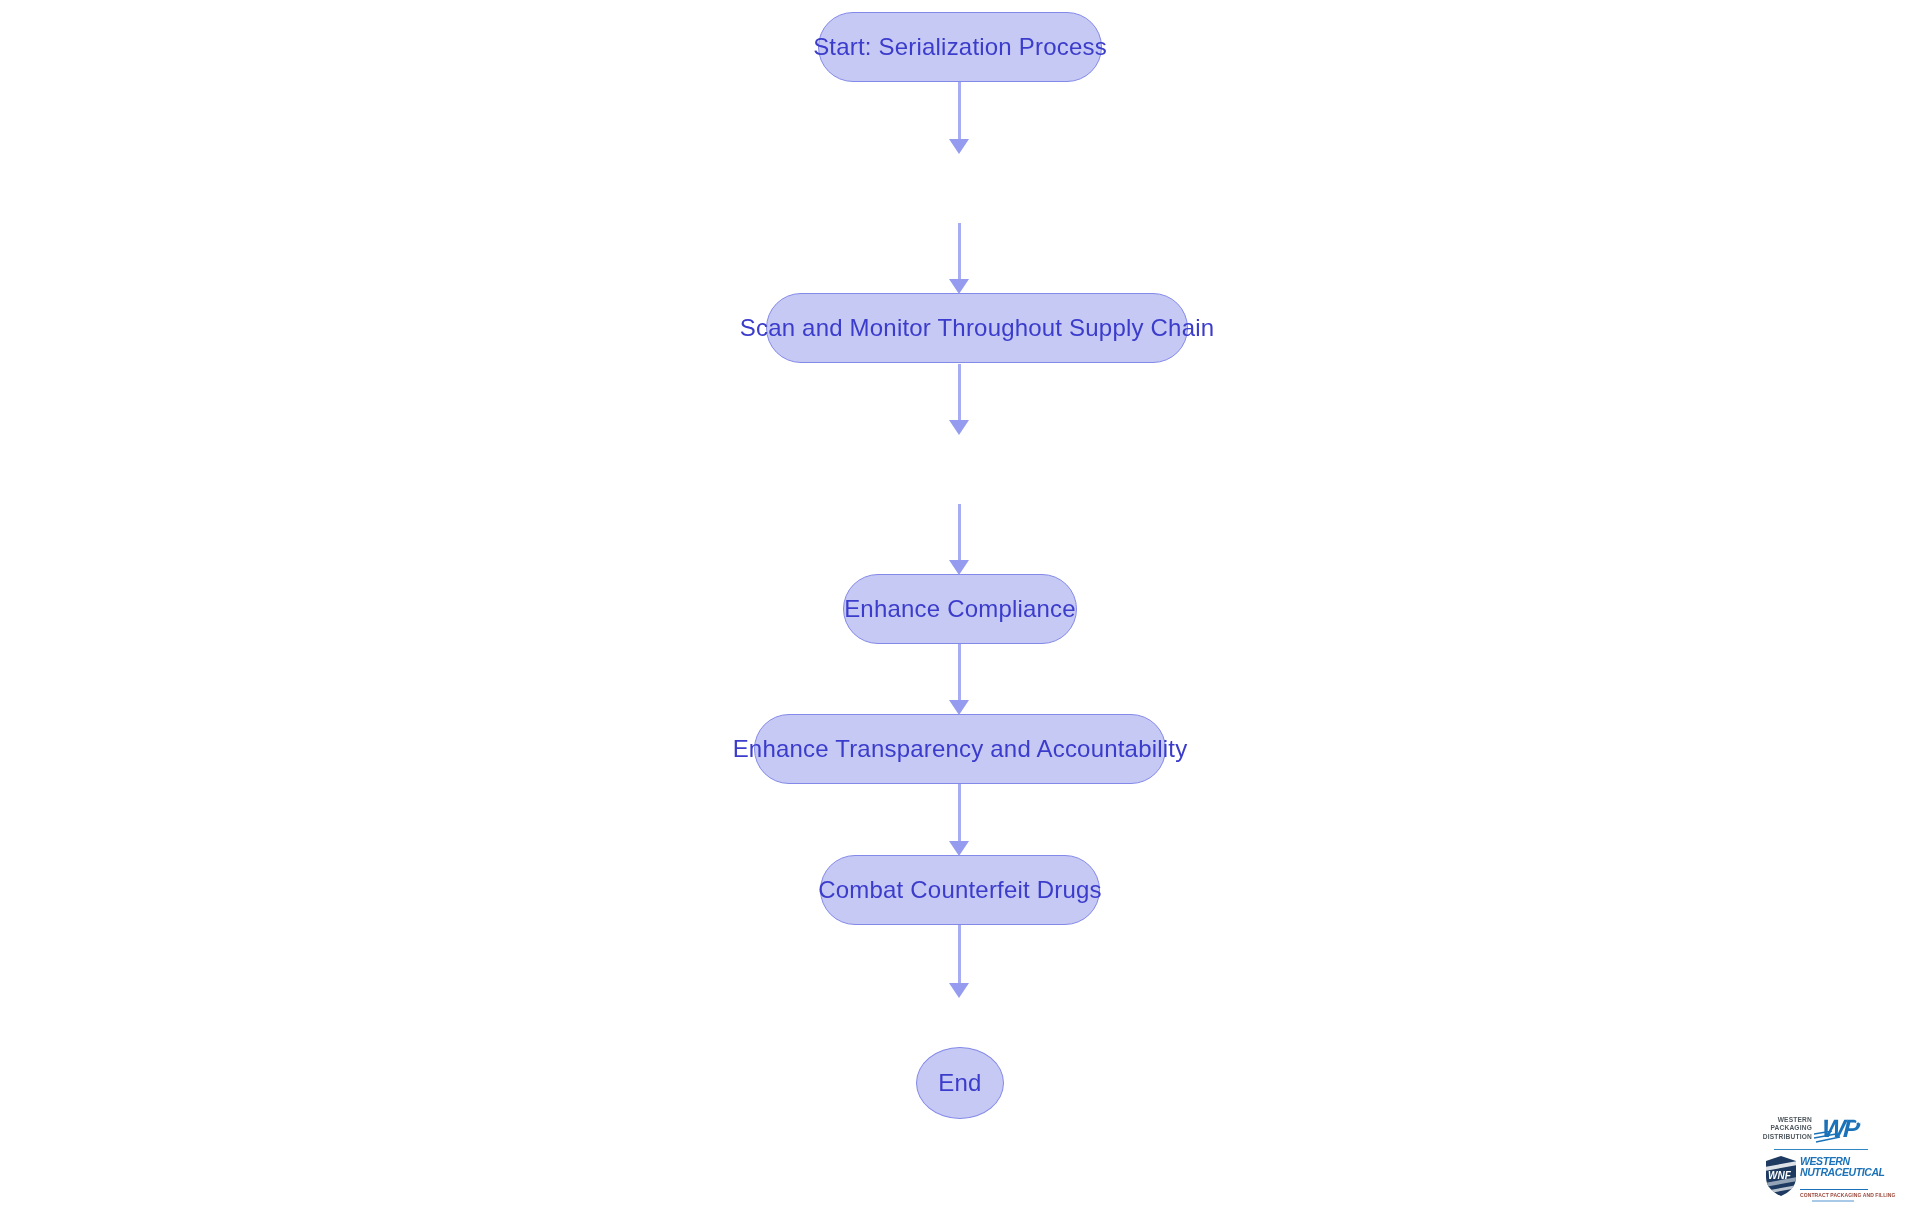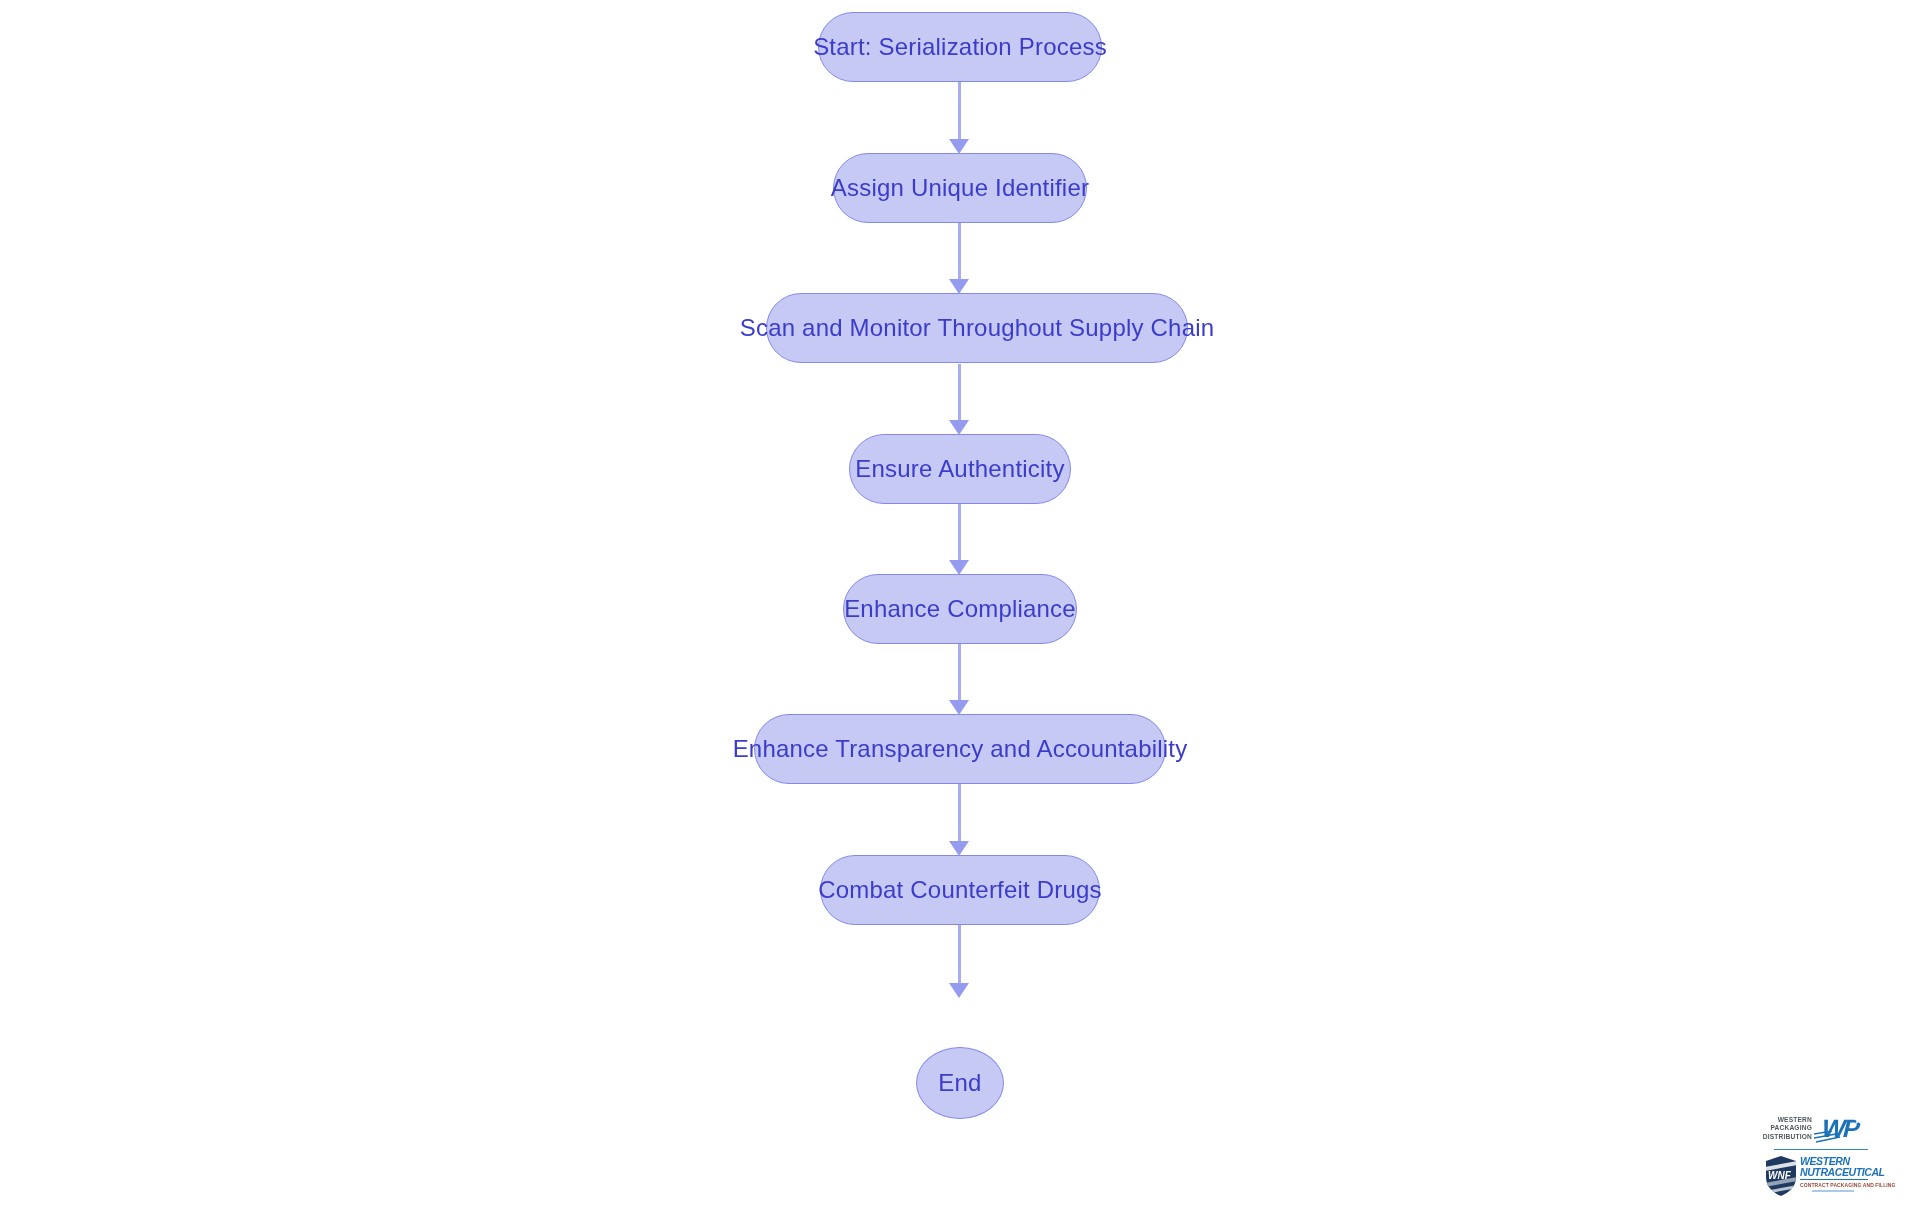--- a/index.html
+++ b/index.html
@@ -120,21 +120,21 @@
   .wn-text { width: 68px; }
   .wn-name {
     font-size: 10.5px;
     font-weight: bold;
     font-style: italic;
     color: #1b72b8;
     line-height: 1.05;
     letter-spacing: -0.4px;
     white-space: nowrap;
   }
-  .wn-underline { border-bottom: 1.5px solid #1b72b8; padding-bottom: 1px; }
+  .wn-underline { border-bottom: 1.5px solid #1b72b8; padding-bottom: 11px; }
   .wn-tagline {
     font-size: 5px;
     font-weight: bold;
     color: #9c4a3c;
     margin-top: 2px;
     letter-spacing: 0.1px;
     white-space: nowrap;
   }
   .wn-microline {
     width: 42px;
@@ -142,23 +142,21 @@
     background: #a9c9e8;
     margin: 2px 0 0 12px;
   }
 </style>
 </head>
 <body>
 
 <div class="page">
 
   <div class="node n1">Start: Serialization Process</div>
-  <div class="node n2">Assign Unique Identifier</div>
   <div class="node n3">Scan and Monitor Throughout Supply Chain</div>
-  <div class="node n4">Ensure Authenticity</div>
   <div class="node n5">Enhance Compliance</div>
   <div class="node n7">Combat Counterfeit Drugs</div>
   <div class="node n6">Enhance Transparency and Accountability</div>
   <div class="node n8">End</div>
 
   <div class="stem s1"></div>
   <div class="arrowhead a1"></div>
   <div class="stem s2"></div>
   <div class="arrowhead a2"></div>
   <div class="stem s3"></div>

